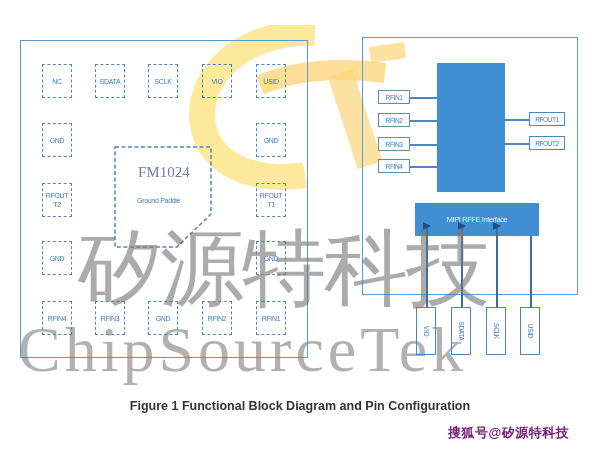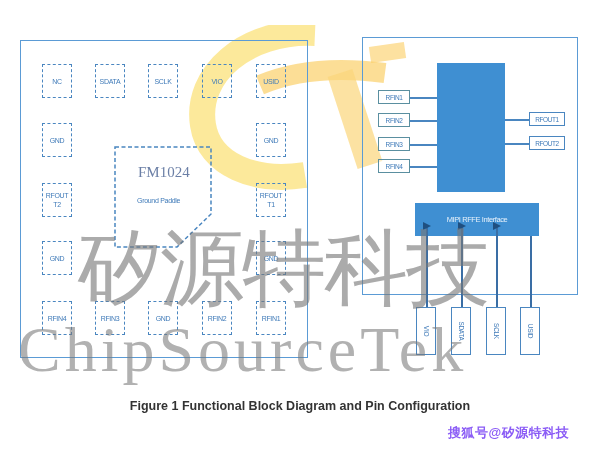--- a/index.html
+++ b/index.html
@@ -16,21 +16,21 @@
     .mipi { left:415px; top:203px; width:124px; height:33px; background:#3f8fd2; color:#e6f1fb; font-size:7.5px; display:flex; align-items:center; justify-content:center; letter-spacing:-0.4px; }
     .rfin { position:absolute; left:378px; width:32px; height:14px; border:1.5px solid #5a8fa0; box-sizing:border-box; font-size:6.5px; color:#3f7ab8; display:flex; align-items:center; justify-content:center; letter-spacing:-0.4px; background:rgba(255,255,255,0.4); }
     .rfout { position:absolute; left:529px; width:36px; height:14px; border:1.5px solid #4a86c0; box-sizing:border-box; font-size:6.5px; color:#3f7ab8; display:flex; align-items:center; justify-content:center; letter-spacing:-0.4px; }
     .hline { position:absolute; height:1.5px; background:#4a86c0; }
     .vline { position:absolute; width:1.5px; background:#3a6ea5; }
     .bpin { position:absolute; top:307px; width:20px; height:48px; border:1.5px solid #4a86c0; box-sizing:border-box; }
     .bpin span { position:absolute; left:50%; top:50%; transform:translate(-50%,-50%) rotate(90deg); font-size:6.5px; color:#3f7ab8; white-space:nowrap; letter-spacing:-0.3px; }
     .wm-cn { left:78px; top:226px; font-family:"DejaVu Serif", serif; font-size:84px; color:rgba(120,120,120,0.62); letter-spacing:-2px; white-space:nowrap; line-height:1; }
     .wm-en { left:18px; top:318px; font-family:Liberation Serif, serif; font-size:64px; color:rgba(120,120,120,0.58); letter-spacing:4px; white-space:nowrap; line-height:1; }
     .caption { left:0; width:600px; top:399px; text-align:center; font-size:12.5px; font-weight:bold; color:#333; }
-    .credit { left:448px; top:424px; font-size:13px; color:#8b5cf6; font-weight:bold; letter-spacing:0.5px; }
+    .credit { left:448px; top:424px; font-size:13px; color:#701a75; font-weight:bold; letter-spacing:0.5px; }
     .logo { left:165px; top:25px; }
   </style>
 </head>
 <body>
 
 <svg class="abs logo" width="300" height="180" viewBox="0 0 300 180">
   <path d="M150 8 C80 5 30 50 38 100 C44 140 90 158 140 150" fill="none" stroke="#fbe27a" stroke-width="26" opacity="0.75"></path>
   <path d="M95 60 C130 45 175 42 220 48" fill="none" stroke="#fbd06a" stroke-width="20" opacity="0.7"></path>
   <path d="M175 48 L205 140" fill="none" stroke="#fbd57a" stroke-width="26" opacity="0.7"></path>
   <path d="M205 30 L240 25" fill="none" stroke="#fbcd60" stroke-width="16" opacity="0.6"></path>

